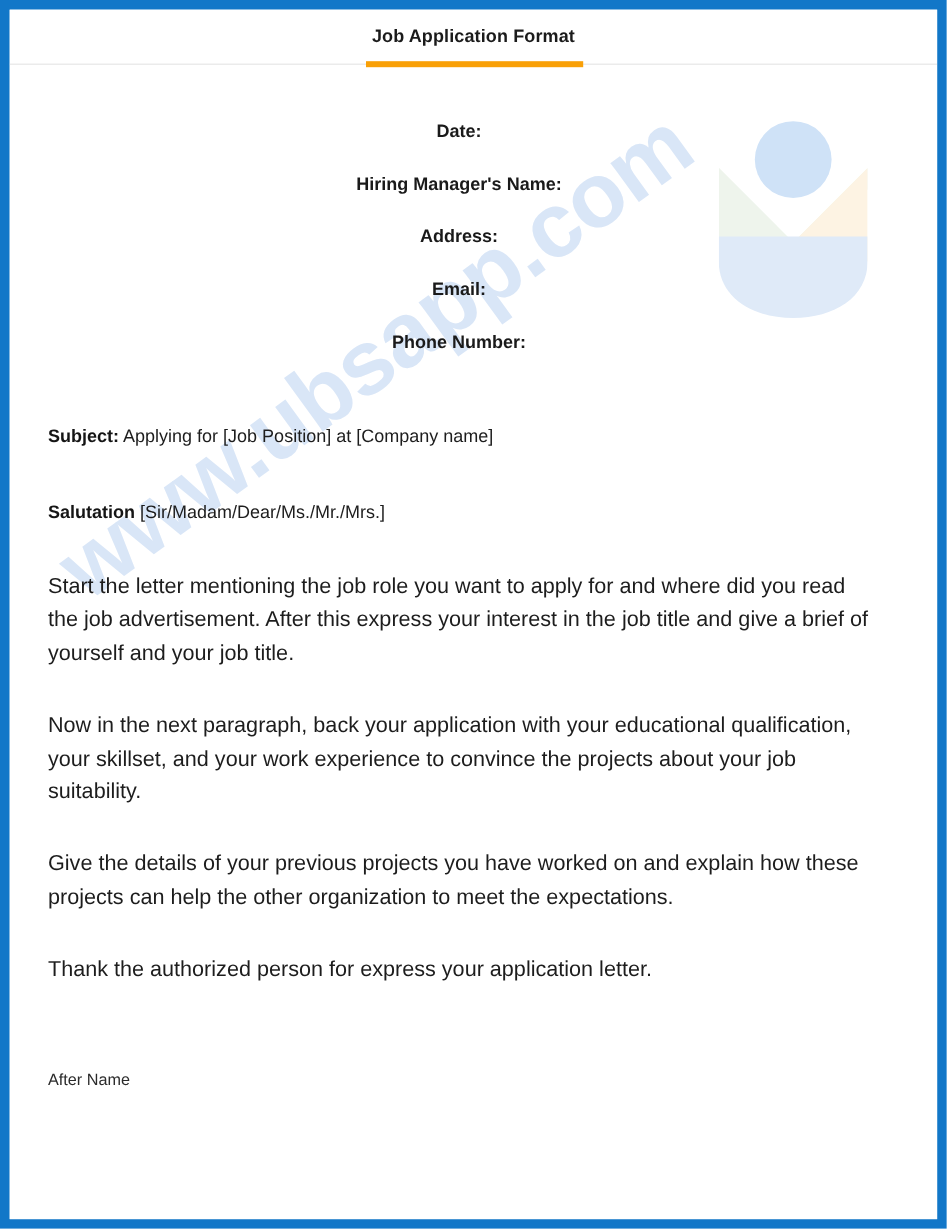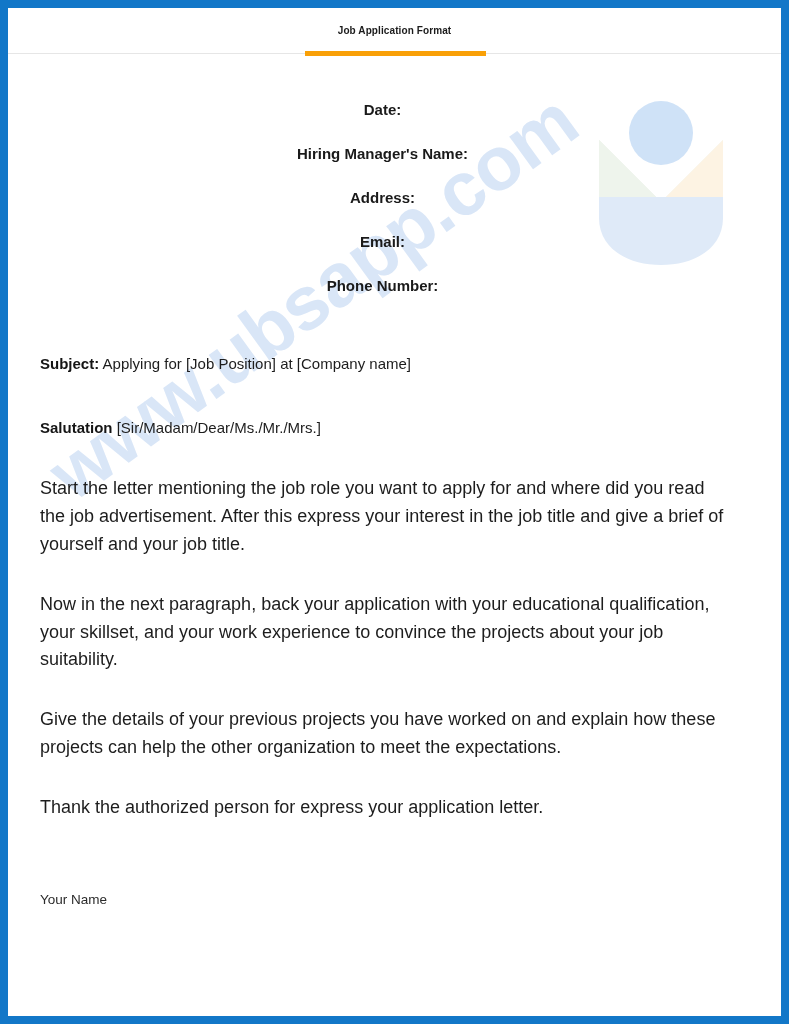--- a/index.html
+++ b/index.html
@@ -33,21 +33,21 @@
   .doc-header {
     position: relative;
     height: 45px;
     display: flex;
     align-items: center;
     justify-content: center;
     z-index: 5;
   }
 
   .doc-title {
-    font-size: 10px;
+    font-size: 15px;
     font-weight: bold;
     color: #1b1b1b;
     letter-spacing: 0.1px;
     white-space: nowrap;
   }
 
   .header-rule {
     position: absolute;
     left: 0;
     right: 0;
@@ -199,17 +199,17 @@
 
       <div class="block-gap-body"></div>
 
       <div class="para">Start the letter mentioning the job role you want to apply for and where did you read the job advertisement. After this express your interest in the job title and give a brief of yourself and your job title.</div>
       <div class="para">Now in the next paragraph, back your application with your educational qualification, your skillset, and your work experience to convince the projects about your job suitability.</div>
       <div class="para">Give the details of your previous projects you have worked on and explain how these projects can help the other organization to meet the expectations.</div>
       <div class="para">Thank the authorized person for express your application letter.</div>
 
       <div class="sign-gap"></div>
 
-      <div class="sign-line second">Your Name</div>
+      <div class="sign-line second">After Name</div>
 
     </div>
   </div>
 </div>
 
 </body></html>

